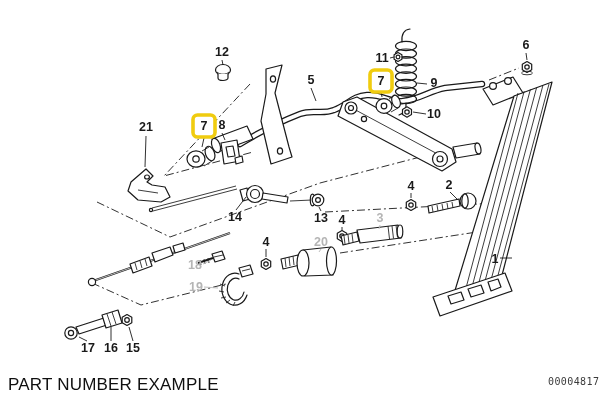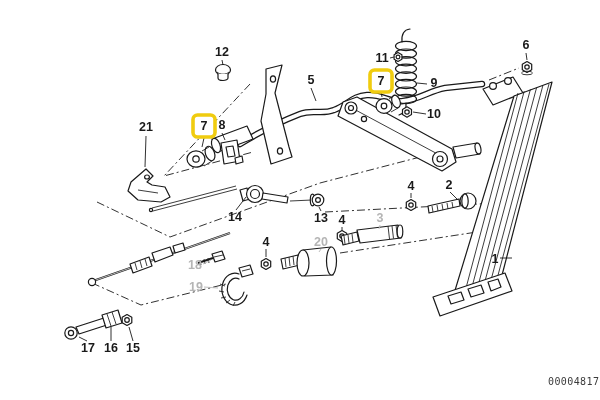--- a/index.html
+++ b/index.html
@@ -345,14 +345,15 @@
         </g>
         <g>
           <text x="321" y="246.3" class="lbl gray">20</text>
         </g>
         <g>
           <text x="146" y="131.3" class="lbl ">21</text>
         </g>
       </g>
   </svg>
 
+  <div class="caption">PART NUMBER EXAMPLE</div>
   <div class="docnum">00004817</div>
 </div>
 
 </body></html>

